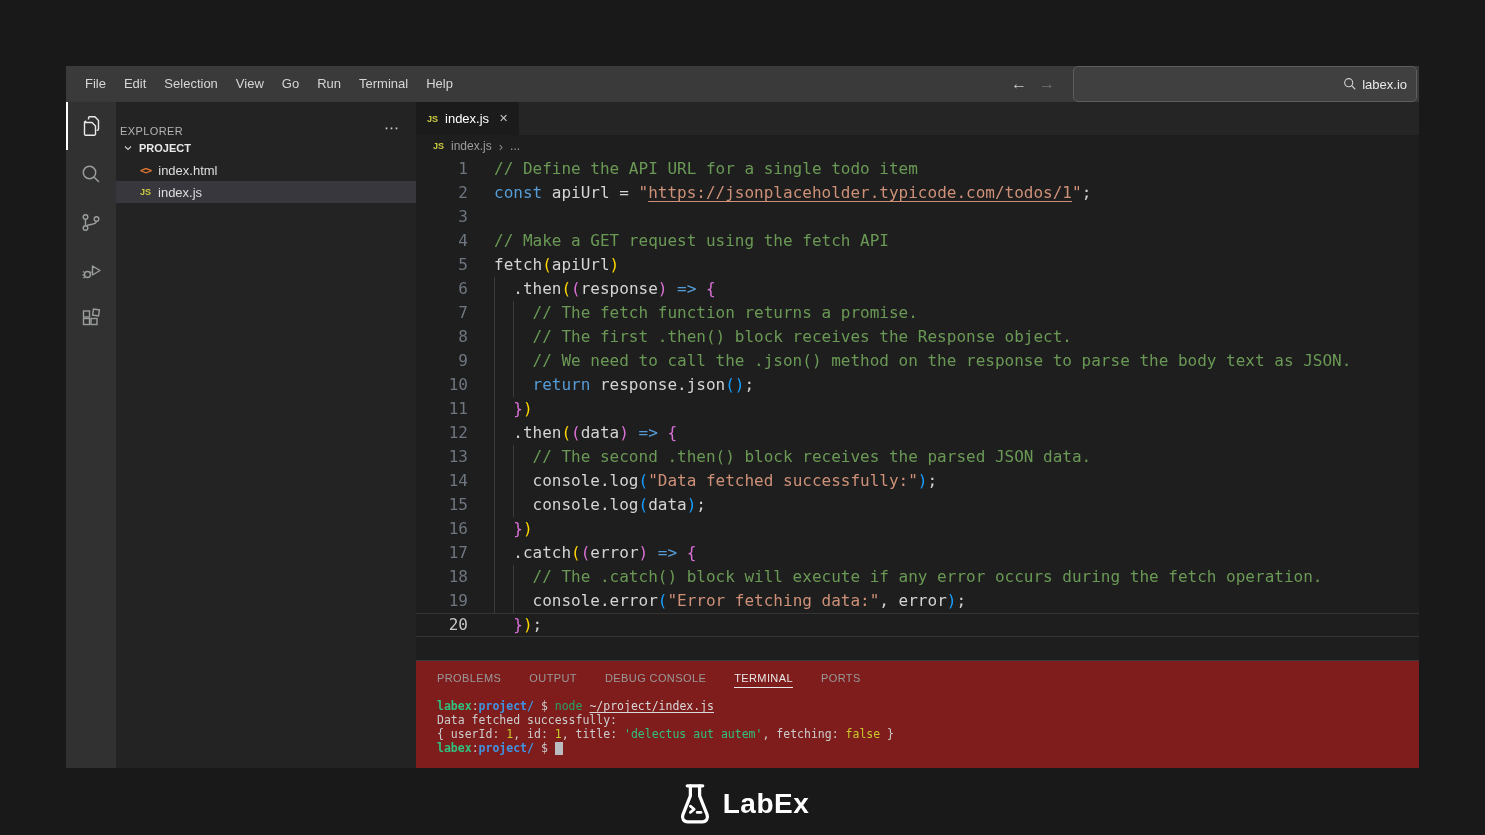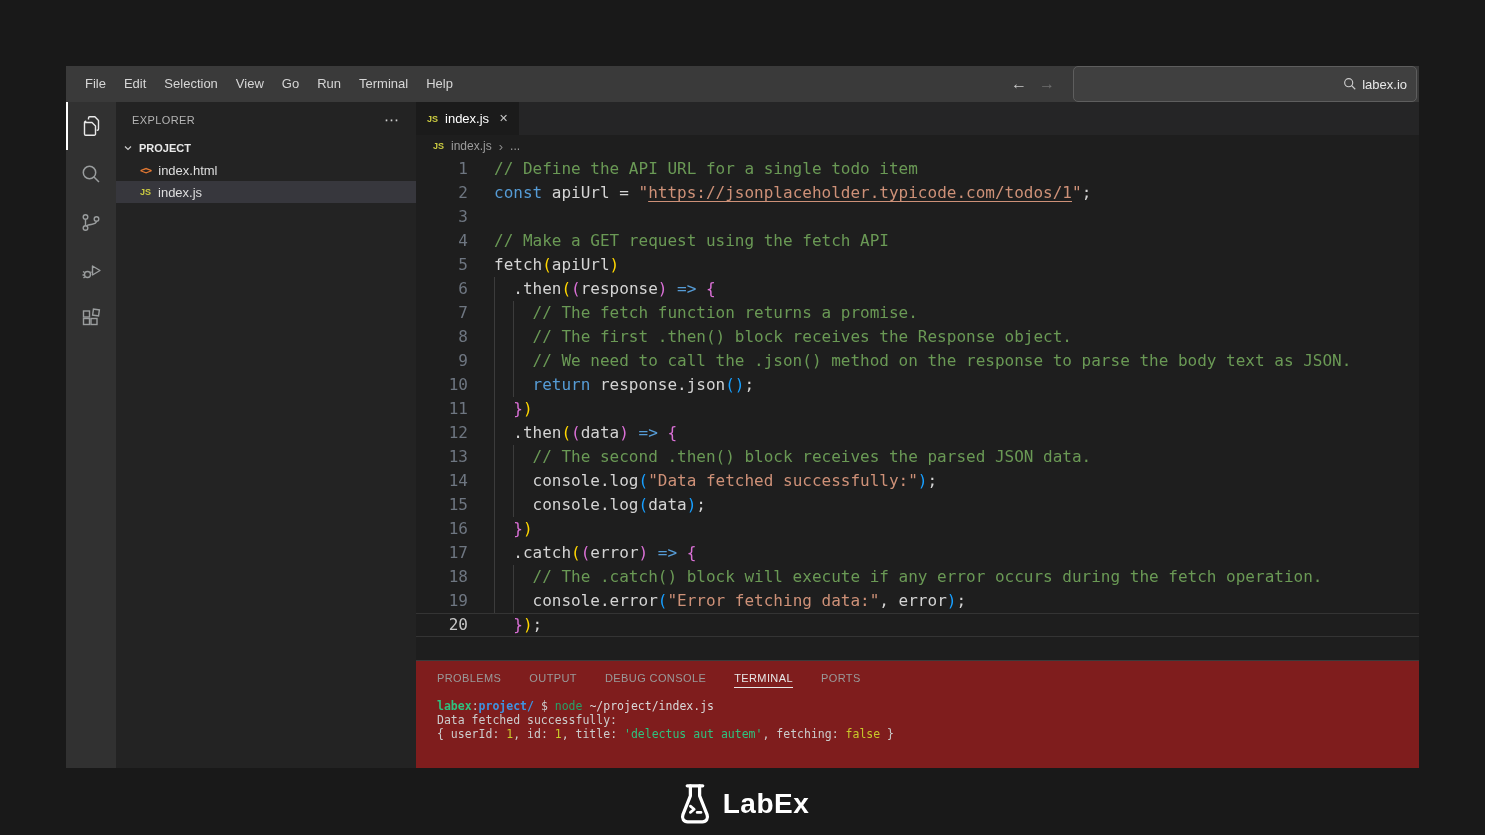--- a/index.html
+++ b/index.html
@@ -19,21 +19,21 @@
   .searchbox svg { flex:0 0 auto; }
 
   
   .main { flex:1; display:flex; min-height:0; }
 
   .activitybar { flex:0 0 50px; background:#313131; display:flex; flex-direction:column; }
   .ab-item { height:48px; display:flex; align-items:center; justify-content:center; color:#9a9d9e; border-left:2px solid transparent; padding-right:2px; }
   .ab-item.active { color:#e9e9e9; border-left:2px solid #ffffff; }
 
   .sidebar { flex:0 0 300px; background:#232323; display:flex; flex-direction:column; color:#cccccc; }
-  .sb-header { flex:0 0 35px; display:flex; align-items:center; padding:0 16px 0 16px; font-size:11px; letter-spacing:.4px; color:#b4b4b4;gap:48px; }
+  .sb-header { flex:0 0 35px; display:flex; align-items:flex-end; padding:0 16px 0 4px; font-size:11px; letter-spacing:.4px; color:#b4b4b4;gap:48px; }
   .sb-header .sb-more { margin-left:auto; font-size:15px; color:#cfcfcf; letter-spacing:1px; }
   .sb-section { height:22px; display:flex; align-items:center; gap:3px; padding-left:4px; font-size:11px; font-weight:bold; color:#e9e9e9; }
   .sb-file { height:22px; display:flex; align-items:center; gap:7px; padding-left:24px; font-size:13px; color:#dedede; }
   .sb-file.selected { background:#37373d; }
   .badge-js { color:#cbcb41; font-weight:bold; font-size:9px; font-family:"Liberation Sans",sans-serif; }
   .badge-html { color:#e37933; font-weight:bold; font-size:11px; font-family:"DejaVu Sans Mono",monospace; letter-spacing:-1px; }
 
   
   .editor-col { flex:1; min-width:0; display:flex; flex-direction:column; background:#1e1e1e; }
   .tabbar { flex:0 0 33px; background:#252526; display:flex; }
@@ -58,21 +58,21 @@
   .panel-tabs { flex:0 0 34px; display:flex; align-items:center; gap:28px; padding-left:21px; font-size:11px; letter-spacing:.4px; color:#9a9a9a; }
   .panel-tab { padding:4px 0 3px; border-bottom:1px solid transparent; }
   .panel-tab.active { color:#e7e7e7; border-bottom:1px solid #e7e7e7; }
   .term { flex:1; padding:4px 0 0 21px; font-family:"DejaVu Sans Mono",monospace; font-size:11.5px; line-height:14px; color:#cccccc; }
   .t-t { color:#cccccc; }
   .t-pg { color:#2ec27e; font-weight:bold; }
   .t-pb { color:#3f92e0; font-weight:bold; }
   .t-g { color:#27a269; }
   .t-gs { color:#2ec27e; }
   .t-y { color:#c9c92a; }
-  .t-un { color:#d8d8d8; text-underline-offset:2px; }
+  .t-un { color:#d8d8d8; text-decoration:underline; text-underline-offset:2px; }
   .t-cur { display:inline-block; width:8px; height:13px; background:#b9bcc0; vertical-align:text-bottom; }
 
   
   .brand { position:absolute; left:0; right:0; top:777px; height:54px; display:flex; align-items:center; justify-content:center; gap:9px; color:#ffffff; }
   .brand-text { font-size:28px; font-weight:600; letter-spacing:.5px; }
 </style>
 </head>
 <body>
 
 <div class="window">
@@ -279,20 +279,21 @@
             <span class="panel-tab">PROBLEMS</span>
             <span class="panel-tab">OUTPUT</span>
             <span class="panel-tab">DEBUG CONSOLE</span>
             <span class="panel-tab active">TERMINAL</span>
             <span class="panel-tab">PORTS</span>
           </div>
         <div class="term">
             <div class="tline"><span class="t-pg">labex</span><span class="t-t">:</span><span class="t-pb">project/</span><span class="t-t"> $ </span><span class="t-g">node</span><span class="t-t"> </span><span class="t-un">~/project/index.js</span></div>
             <div class="tline"><span class="t-t">Data fetched successfully:</span></div>
             <div class="tline"><span class="t-t">{ userId: </span><span class="t-y">1</span><span class="t-t">, id: </span><span class="t-y">1</span><span class="t-t">, title: </span><span class="t-gs">'delectus aut autem'</span><span class="t-t">, fetching: </span><span class="t-y">false</span><span class="t-t"> }</span></div>
+            <div class="tline"><span class="t-pg">labex</span><span class="t-t">:</span><span class="t-pb">project/</span><span class="t-t"> $ </span><span class="t-cur"></span></div>
           </div>
       </div>
     </div>
   </div>
 </div>
 
 <div class="brand">
   <span style="display:flex">
     <svg width="38" height="44" viewBox="0 0 28 32" fill="none" stroke="#ffffff" stroke-width="2.4" stroke-linecap="round" stroke-linejoin="round">
       <path d="M8.3 2.6 H19.7"></path>

